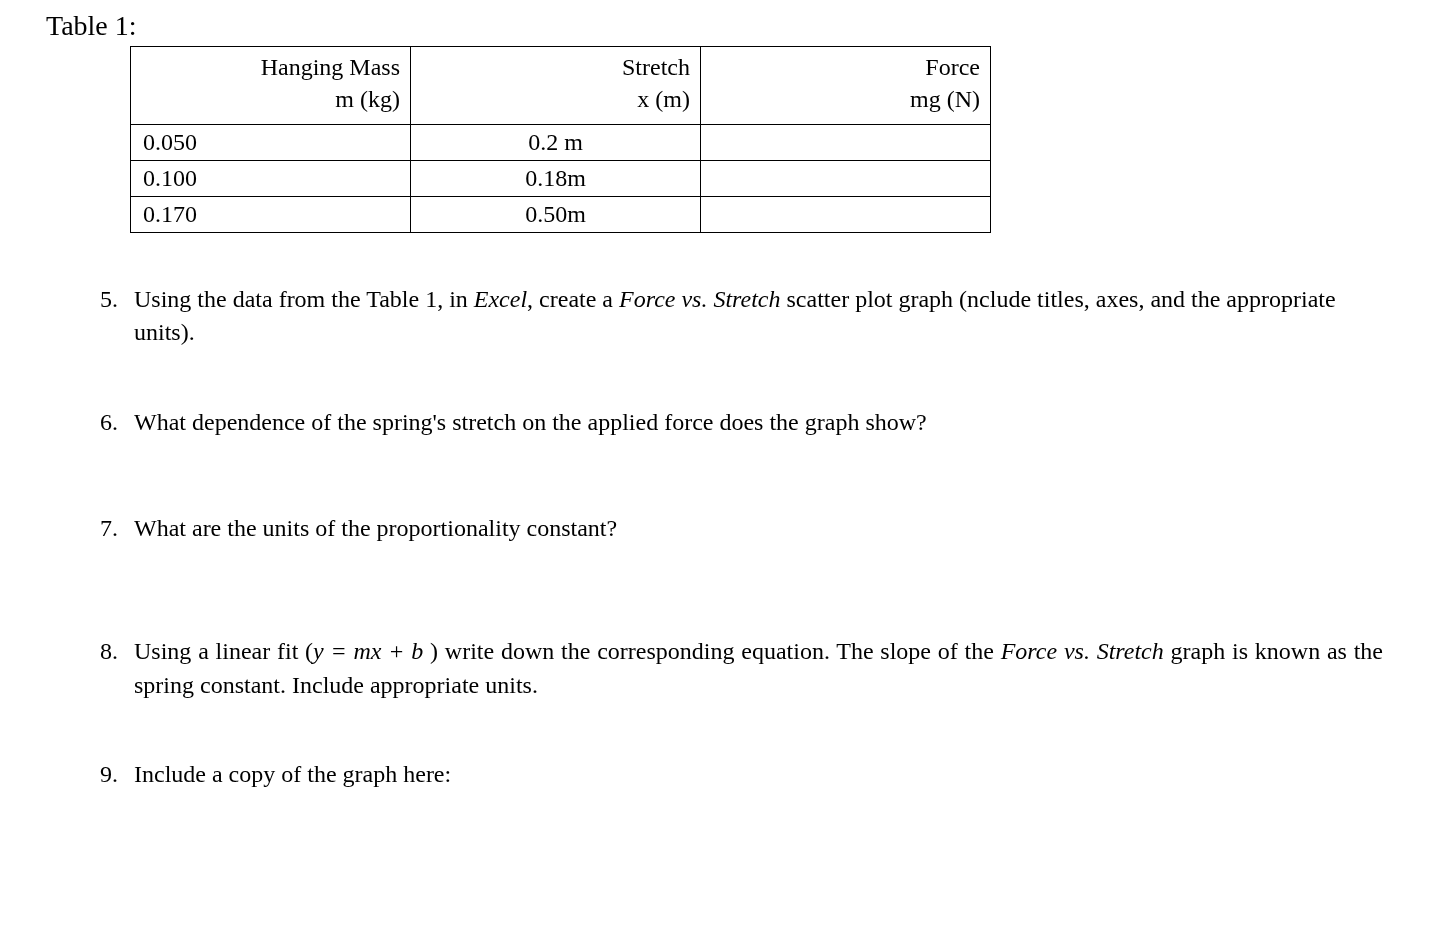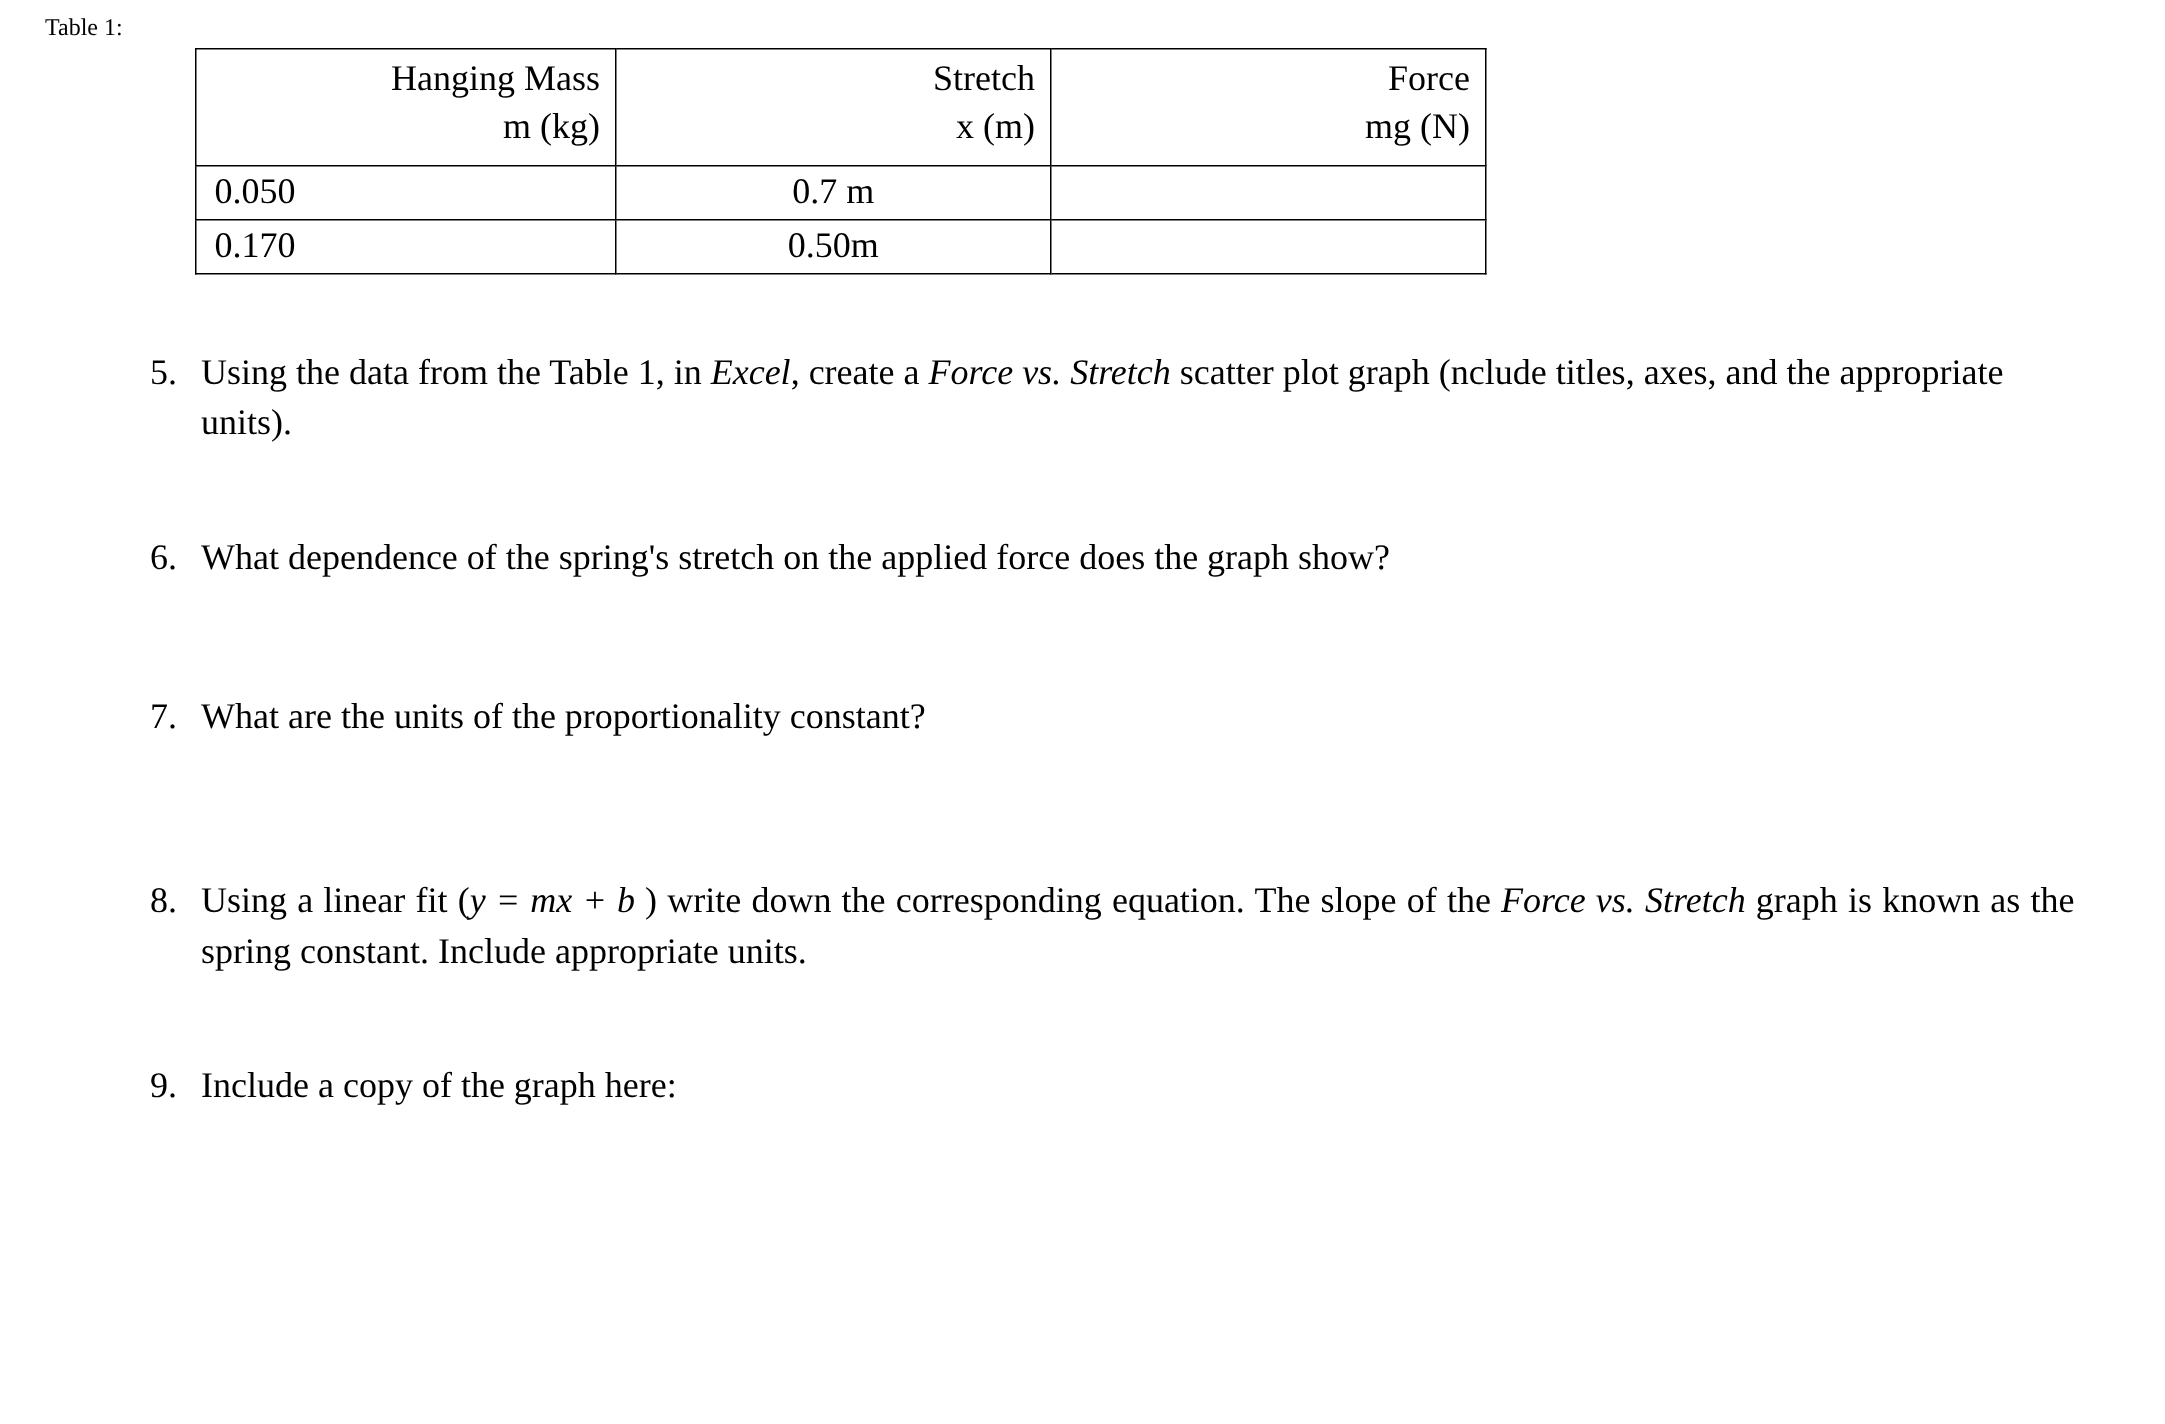--- a/index.html
+++ b/index.html
@@ -11,23 +11,23 @@
     body {
       background: #ffffff;
       font-family: "Times New Roman", Times, serif;
       font-size: 24px;
       color: #000000;
       padding: 10px 30px 30px 30px;
       width: 1443px;
     }
 
     .table-label {
-      font-size: 16px;
+      font-size: 28px;
       margin-bottom: 4px;
-      margin-left: 0;
+      margin-left: 16px;
     }
 
     .data-table {
       border-collapse: collapse;
       margin-left: 100px;
       margin-bottom: 50px;
     }
 
     .data-table th,
     .data-table td {
@@ -127,21 +127,26 @@
       </th>
       <th class="header-cell col-force">
         <span class="header-line1">Force</span>
         <span class="header-line2">mg (N)</span>
       </th>
     </tr>
   </thead>
   <tbody>
     <tr>
       <td class="cell-mass">0.050</td>
-      <td class="cell-stretch">0.7 m</td>
+      <td class="cell-stretch">0.2 m</td>
+      <td class="cell-force"></td>
+    </tr>
+    <tr>
+      <td class="cell-mass">0.100</td>
+      <td class="cell-stretch">0.18m</td>
       <td class="cell-force"></td>
     </tr>
     <tr>
       <td class="cell-mass">0.170</td>
       <td class="cell-stretch">0.50m</td>
       <td class="cell-force"></td>
     </tr>
   </tbody>
 </table>
 

